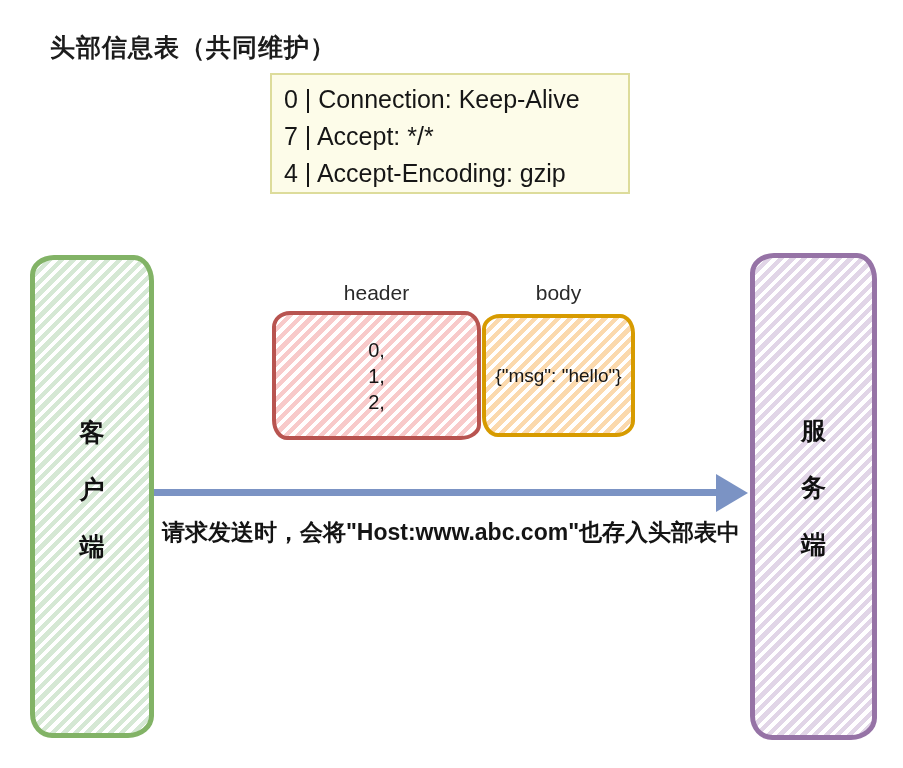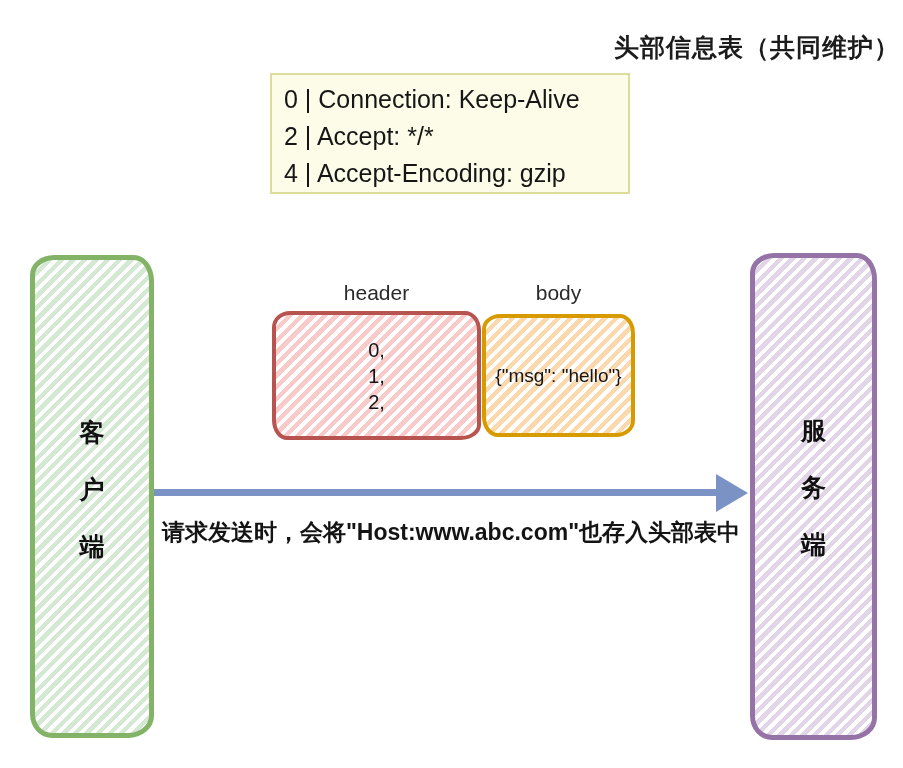--- a/index.html
+++ b/index.html
@@ -2,21 +2,21 @@
 <html><head>
 <meta charset="utf-8">
 <style>
   html,body{margin:0;padding:0;background:#ffffff;}
   .stage{
     position:relative;width:903px;height:768px;background:#ffffff;overflow:hidden;
     font-family:"Liberation Sans","DejaVu Sans",sans-serif;color:#1a1a1a;
   }
   
   .title{
-    position:absolute;left:50px;top:31px;width:850px;text-align:right;
+    position:absolute;left:50px;top:31px;width:850px;text-align:left;
     font-size:25px;font-weight:bold;letter-spacing:1px;color:#1c1c1c;
   }
   .table-box{
     position:absolute;left:270px;top:73px;width:360px;height:121px;box-sizing:border-box;
     background:#fdfce9;border:2px solid #dddc9b;padding:6px 12px 0 12px;
   }
   .table-row{font-size:25px;line-height:37px;white-space:nowrap;color:#161616;}
   
   .mini-label{position:absolute;top:281px;text-align:center;font-size:21px;color:#2a2a2a;}
   .header-label{left:272px;width:209px;}
@@ -72,21 +72,21 @@
   .annotation div{white-space:nowrap;}
 </style>
 </head>
 <body>
 
 <div class="stage">
 
   <div class="title">头部信息表（共同维护）</div>
   <div class="table-box">
     <div class="table-row">0 | Connection: Keep-Alive</div>
-    <div class="table-row">2 | Accept: */*</div>
+    <div class="table-row">7 | Accept: */*</div>
     <div class="table-row">4 | Accept-Encoding: gzip</div>
   </div>
 
   <div class="mini-label body-label">body</div>
   <div class="mini-label header-label">header</div>
 
   <div class="header-box hatch-red">
     <div>0,</div>
     <div>1,</div>
     <div>2,</div>

